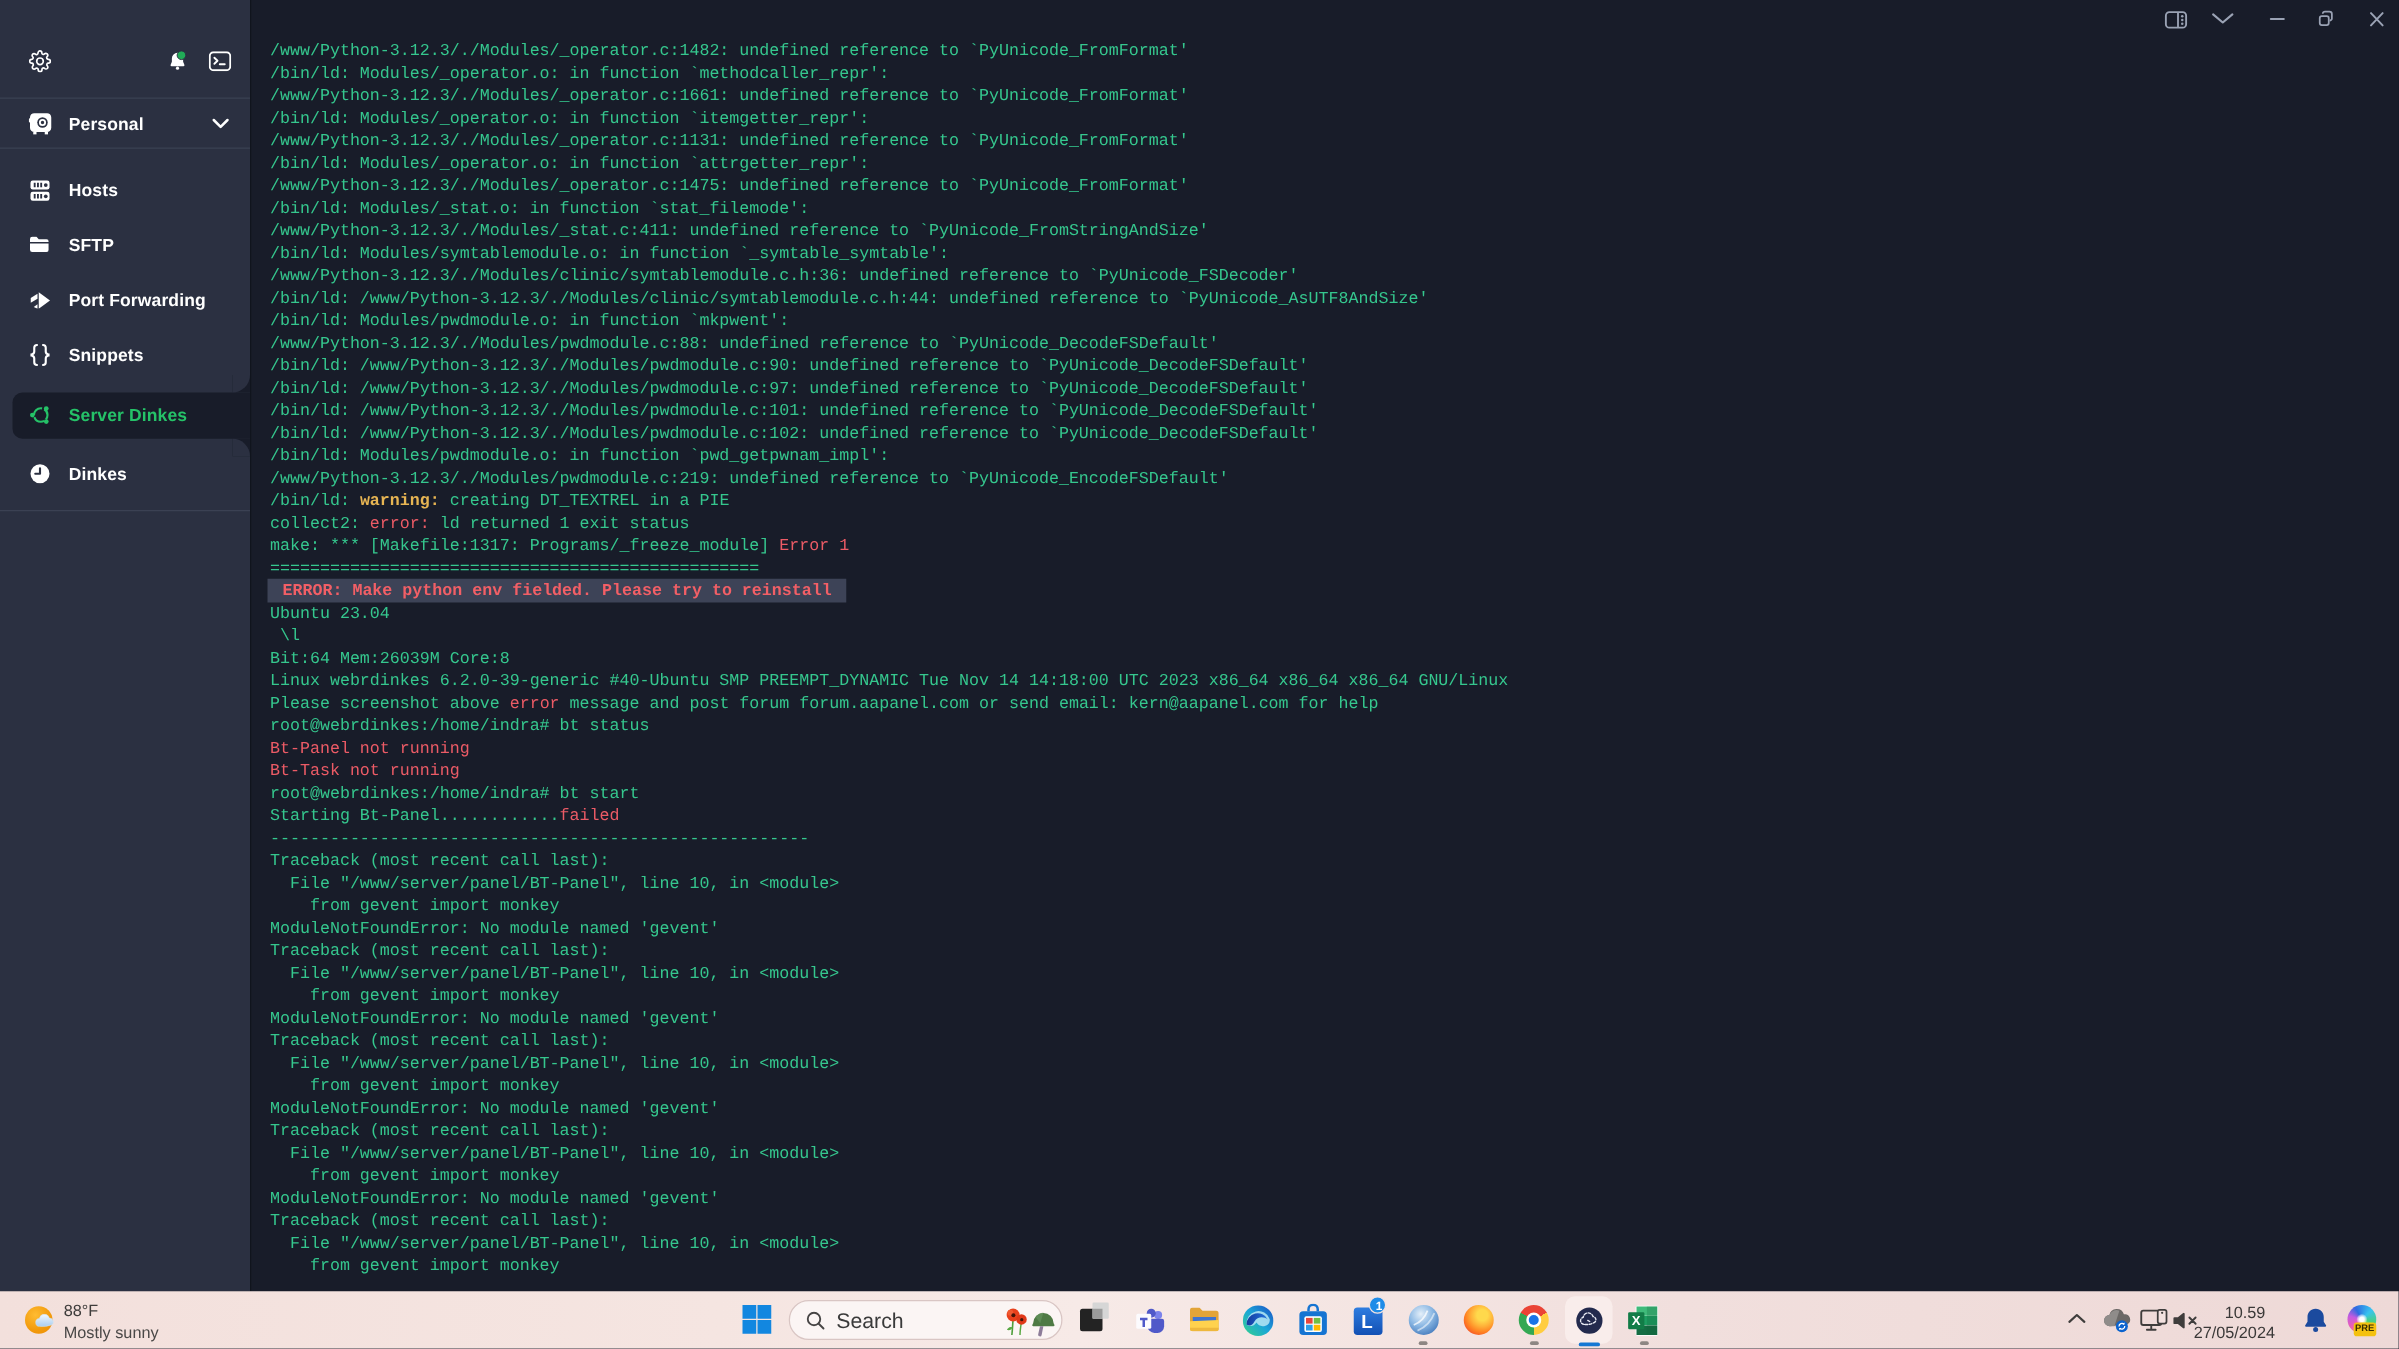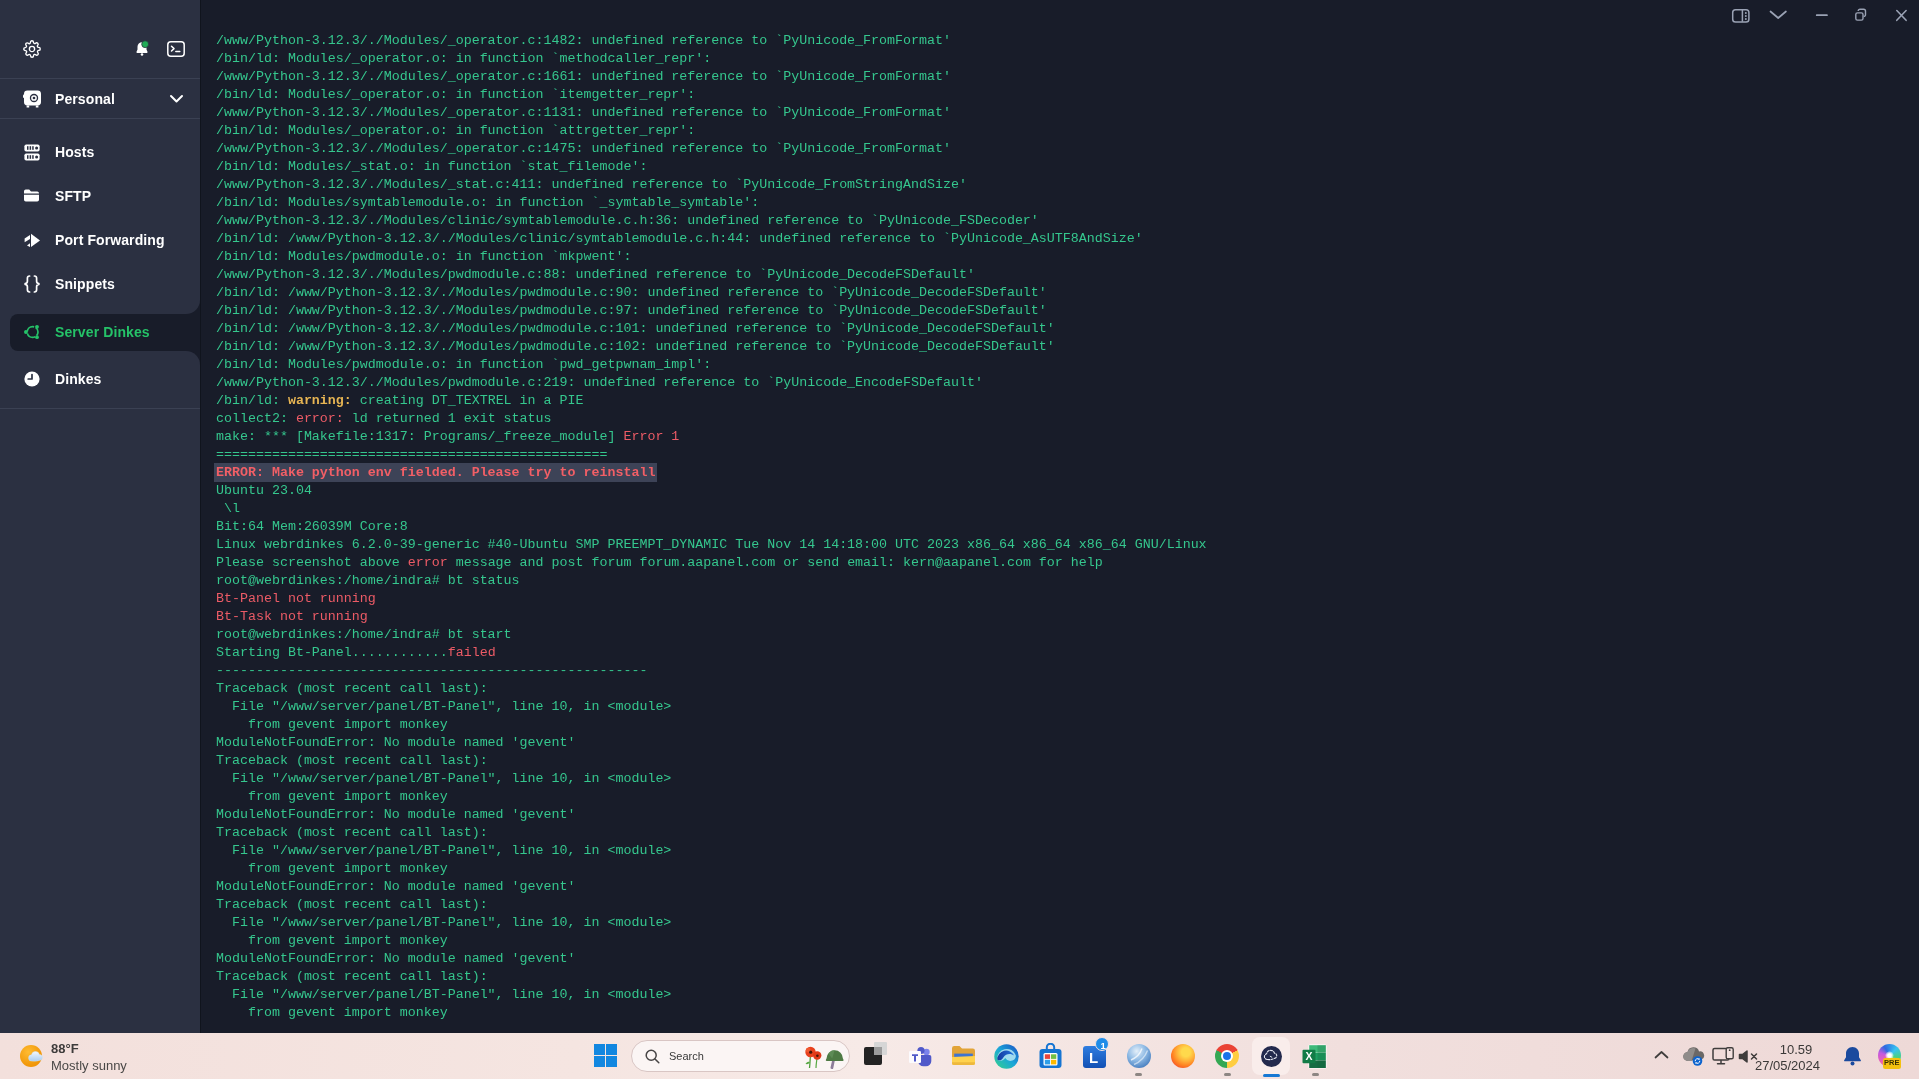--- a/index.html
+++ b/index.html
@@ -11,21 +11,21 @@
   .fill { position:absolute; left:186px; width:14px; height:14px; background:#181c29; }
   .fillc { position:absolute; left:186px; width:14px; height:14px; background:#2b3041; }
   .divider { position:absolute; left:0; width:200px; height:1px; background:#3b4153; }
   .navtxt { position:absolute; left:55px; transform:translateY(-50%); color:#fff; font-size:14px; font-weight:700; letter-spacing:.1px; }
   .icon { position:absolute; }
   
   #term { position:absolute; left:200px; top:0; width:1719px; height:1033px; background:#181c29; border-left:1px solid #10141d; }
   #text { position:absolute; left:15px; top:32px; font-family:"Liberation Mono", monospace; font-size:13.32px; line-height:18px; white-space:pre; color:#35c78e; }
   #text .r { color:#ec5b66; }
   #text .y { color:#e7b553; font-weight:bold; }
-  #text .hl { color:#f25f66; font-weight:bold; background:#3d4357; padding:2px 2px; margin-left:-2px; }
+  #text .hl { color:#f25f66; font-weight:bold; background:#3d4357; padding:2px 12px; margin-left:-2px; }
   .winbtn { position:absolute; top:0; height:32px; }
   
   #taskbar { position:absolute; left:0; top:1033px; width:1919px; height:46px;
     background:linear-gradient(to right,#f3e0dc 0%,#f5e5e1 30%,#f7eae7 45%,#f1dfdd 70%,#eed9d7 100%); }
   .tbtxt { position:absolute; color:#3e3c3b; font-size:13px; }
 </style></head>
 <body>
 <div id="sidebar">
   <div id="band"></div>
   <div class="fill" style="top:300px"></div>
@@ -188,36 +188,36 @@
 <div class="abs" style="left:20px;top:12px;width:22px;height:22px;border-radius:50%;background:radial-gradient(circle at 38% 32%,#ffbc32,#f29a0c 60%,#ec8c04)"></div>
 <svg class="abs" style="left:28px;top:18px" width="16" height="11" viewBox="0 0 17 12">
   <path d="M4 11 a3.4 3.4 0 0 1 -0.4 -6.8 a4.4 4.4 0 0 1 8.6 -0.4 a3.2 3.2 0 0 1 1.8 6 q-5 1.8 -10 1.2 z" fill="url(#cg)" stroke="#cfe2f4" stroke-width="0.5"></path>
   <defs>
         <linearGradient id="cg" x1="0" y1="0" x2="0" y2="1">
           <stop offset="0" stop-color="#f2f8fd"></stop>
           <stop offset="1" stop-color="#a9cdf0"></stop>
         </linearGradient>
       </defs>
 </svg>
-<div class="tbtxt" style="left:51px;top:9px;font-weight:700;line-height:13px">88°F</div>
+<div class="tbtxt" style="left:51px;top:9px;font-weight:400;line-height:13px">88°F</div>
 <div class="tbtxt" style="left:51px;top:26px;line-height:13px;color:#4a4847">Mostly sunny</div>
 
 <div class="abs" style="left:594px;top:11px;width:23px;height:23px">
   <div class="abs" style="left:0;top:0;width:10.8px;height:10.8px;background:#1287e0"></div>
   <div class="abs" style="right:0;top:0;width:10.8px;height:10.8px;background:#1287e0"></div>
   <div class="abs" style="left:0;bottom:0;width:10.8px;height:10.8px;background:#1287e0"></div>
   <div class="abs" style="right:0;bottom:0;width:10.8px;height:10.8px;background:#1287e0"></div>
 </div>
 
 <div class="abs" style="left:631px;top:7px;width:219px;height:32px;border-radius:16px;background:#fbf5f4;border:1px solid #d9c6c4">
   <svg class="abs" style="left:13px;top:8px" width="15" height="15" viewBox="0 0 15 15" fill="none" stroke="#474545" stroke-width="1.5" stroke-linecap="round">
     <circle cx="6.2" cy="6.2" r="5"></circle>
         <line x1="10" y1="10" x2="13.8" y2="13.8"></line>
   </svg>
-  <div class="abs" style="left:37px;top:8px;font-size:11px;color:#3a3a3a;line-height:15px">Search</div>
+  <div class="abs" style="left:37px;top:8px;font-size:17px;color:#3a3a3a;line-height:15px">Search</div>
 
   <svg class="abs" style="left:170px;top:4px" width="44" height="26" viewBox="0 0 44 26">
     <path d="M8.5 10 C8 16 8 19 7.5 23" stroke="#4f9e3c" stroke-width="1.3" fill="none"></path>
     <path d="M15 13 C14.5 17 14 20 14 23" stroke="#58a843" stroke-width="1.2" fill="none"></path>
     <path d="M8 17 C5.5 16 4.5 17.5 3.5 19 C6 19.5 7.5 18.5 8 17 Z" fill="#58a843"></path>
     <circle cx="8.5" cy="7" r="5.2" fill="#e8401c"></circle>
     <circle cx="6.3" cy="5.2" r="2.4" fill="#f05830"></circle>
     <circle cx="8.7" cy="7.2" r="1.6" fill="#42150a"></circle>
     <circle cx="15.2" cy="10.5" r="4.2" fill="#e03818"></circle>
     <circle cx="15.4" cy="10.7" r="1.3" fill="#42150a"></circle>

